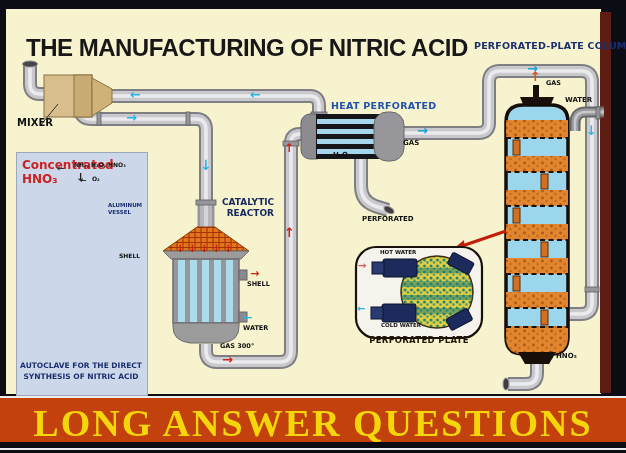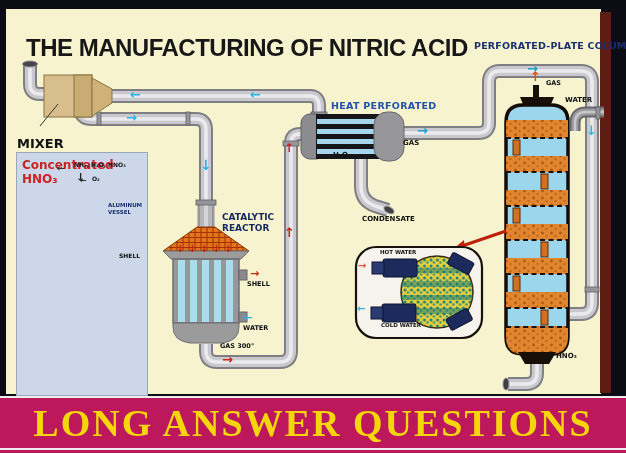--- a/index.html
+++ b/index.html
@@ -16,21 +16,21 @@
   .ri{fill:none;stroke:#d4d4d8;stroke-width:4;}
   .wo{fill:none;stroke:#66666a;stroke-width:11;}
   .wm{fill:none;stroke:#9a9a9e;stroke-width:7;}
   .wi{fill:none;stroke:#c8c8cc;stroke-width:2.5;}
   .fl{fill:#96969a;stroke:#5f5f63;stroke-width:.8;}
   .lb{position:absolute;font-weight:bold;color:#111;white-space:nowrap;z-index:5;}
   .pre{white-space:pre-line;}
   .arw{position:absolute;font-weight:bold;line-height:1;z-index:6;}
   #title{left:26px;top:34px;font-family:"Liberation Sans",sans-serif;font-size:24px;
          letter-spacing:-0.5px;color:#171717;}
-  #banner{position:absolute;left:0;top:398px;width:626px;height:56px;background:#be185d;z-index:8;}
+  #banner{position:absolute;left:0;top:398px;width:626px;height:44px;background:#c2410c;z-index:8;}
   #banner-text{width:100%;text-align:center;line-height:50px;font-family:"Liberation Serif",serif;
          font-weight:bold;font-size:38px;letter-spacing:2px;color:#F5D60A;}
   .wline{position:absolute;left:0;width:626px;height:2px;background:#ededed;z-index:9;}
   #autoclave-box{position:absolute;left:16px;top:152px;width:130px;height:242px;
          background:#ccd8e9;border:1px solid #9aa8bc;z-index:1;}
 </style>
 </head>
 <body>
 
 <div id="stage">
@@ -220,42 +220,45 @@
       <line x1="75" y1="170.5" x2="128" y2="170.5" stroke="#222" stroke-width="1"></line>
       <line x1="128" y1="170.5" x2="128" y2="175" stroke="#222" stroke-width="1"></line>
       <line x1="85" y1="181" x2="118" y2="181" stroke="#222" stroke-width="1"></line>
       <line x1="118" y1="256" x2="100" y2="256" stroke="#333" stroke-width="1"></line>
       <line x1="111" y1="213" x2="96" y2="237" stroke="#333" stroke-width="1"></line>
     </g>
   </svg>
 
   <div class="lb" id="title">THE MANUFACTURING OF NITRIC ACID</div>
   <div class="lb" style="left:474px;top:40px;font-size:9.5px;color:#1b2f70;letter-spacing:.2px;">PERFORATED-PLATE COLUMN</div>
-  <div class="lb" style="left:17px;top:136px;font-size:13px;">MIXER</div>
-  <div class="lb pre" style="left:222px;top:212px;width:52px;font-size:9px;color:#16275e;line-height:1.2;text-align:left;">CATALYTIC
+  <div class="lb" style="left:17px;top:117px;font-size:10px;">MIXER</div>
+  <div class="lb pre" style="left:222px;top:197px;width:52px;font-size:9px;color:#16275e;line-height:1.2;text-align:right;">CATALYTIC
 REACTOR</div>
   <div class="lb" style="left:331px;top:100px;font-size:9.5px;color:#2152aa;letter-spacing:.3px;">HEAT PERFORATED</div>
   <div class="lb" style="left:333px;top:151px;font-size:7px;">H₂O</div>
   <div class="lb" style="left:403px;top:139px;font-size:7px;">GAS</div>
-  <div class="lb" style="left:362px;top:215px;font-size:7px;">CONDENSATE</div>
+  <div class="lb" style="left:362px;top:215px;font-size:7px;">PERFORATED</div>
   <div class="lb" style="left:247px;top:280px;font-size:6.5px;">SHELL</div>
   <div class="lb" style="left:243px;top:324px;font-size:6.5px;">WATER</div>
   <div class="lb" style="left:220px;top:342px;font-size:6.5px;">GAS 300°</div>
   <div class="lb" style="left:546px;top:79px;font-size:6.5px;">GAS</div>
   <div class="lb" style="left:565px;top:96px;font-size:7px;">WATER</div>
   <div class="lb" style="left:556px;top:352px;font-size:7px;">HNO₃</div>
   <div class="lb pre" style="left:22px;top:158px;font-size:12px;color:#cc2222;line-height:1.2;">Concentrated
 HNO₃</div>
   <div class="lb" style="left:74px;top:161px;font-size:6px;">NH₃, H₂O, HNO₃</div>
   <div class="lb" style="left:92px;top:175px;font-size:6px;">O₂</div>
   <div class="lb pre" style="left:108px;top:202px;font-size:5.5px;color:#1b2f70;line-height:1.35;">ALUMINUM
 VESSEL</div>
   <div class="lb" style="left:119px;top:252px;font-size:6px;">SHELL</div>
+  <div class="lb pre" style="left:17px;top:360px;width:128px;font-size:7.5px;color:#1b2f70;line-height:1.5;text-align:center;">AUTOCLAVE FOR THE DIRECT
+SYNTHESIS OF NITRIC ACID</div>
   <div class="lb" style="left:380px;top:249px;font-size:5.5px;">HOT WATER</div>
   <div class="lb" style="left:381px;top:322px;font-size:5.5px;">COLD WATER</div>
+  <div class="lb" style="left:356px;top:335px;width:126px;font-size:8.5px;color:#241609;text-align:center;letter-spacing:.3px;">PERFORATED PLATE</div>
 
   <div class="arw" style="left:130px;top:88px;font-size:13px;color:#2ab4e4;">←</div>
   <div class="arw" style="left:250px;top:88px;font-size:13px;color:#2ab4e4;">←</div>
   <div class="arw" style="left:126px;top:111px;font-size:13px;color:#2ab4e4;">→</div>
   <div class="arw" style="left:200px;top:158px;font-size:14px;color:#2ab4e4;">↓</div>
   <div class="arw" style="left:284px;top:142px;font-size:12px;color:#cc2418;">↑</div>
   <div class="arw" style="left:284px;top:226px;font-size:13px;color:#cc2418;">↑</div>
   <div class="arw" style="left:222px;top:353px;font-size:13px;color:#cc2418;">→</div>
   <div class="arw" style="left:176px;top:244px;font-size:10px;color:#c22010;">↓</div>
   <div class="arw" style="left:188px;top:244px;font-size:10px;color:#c22010;">↓</div>

